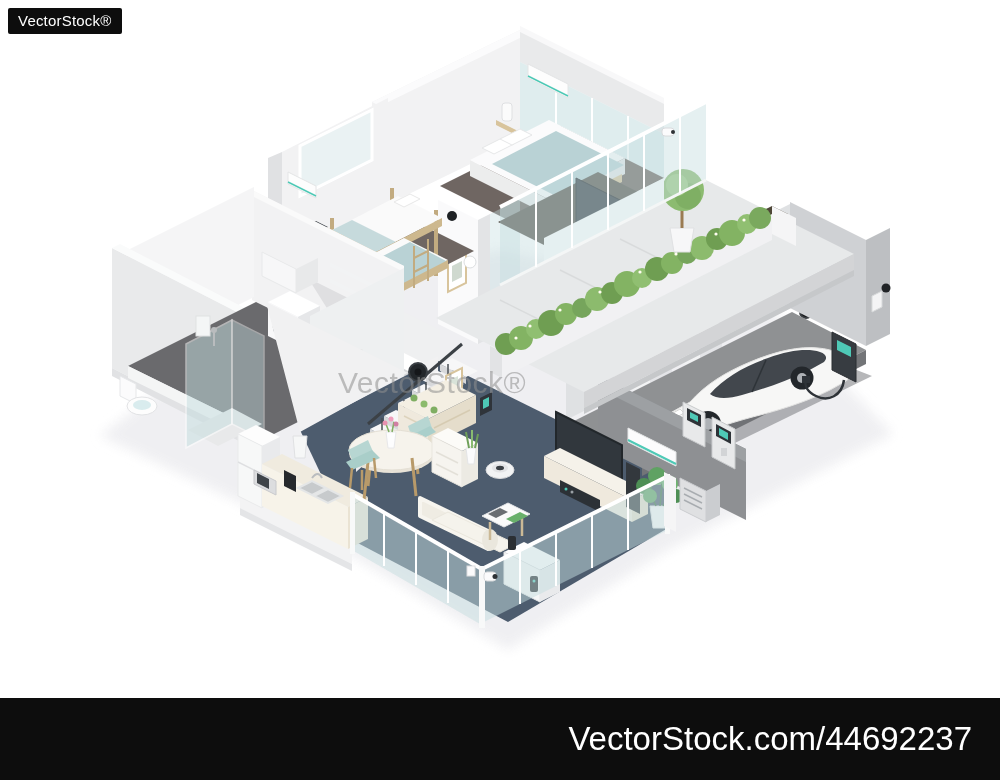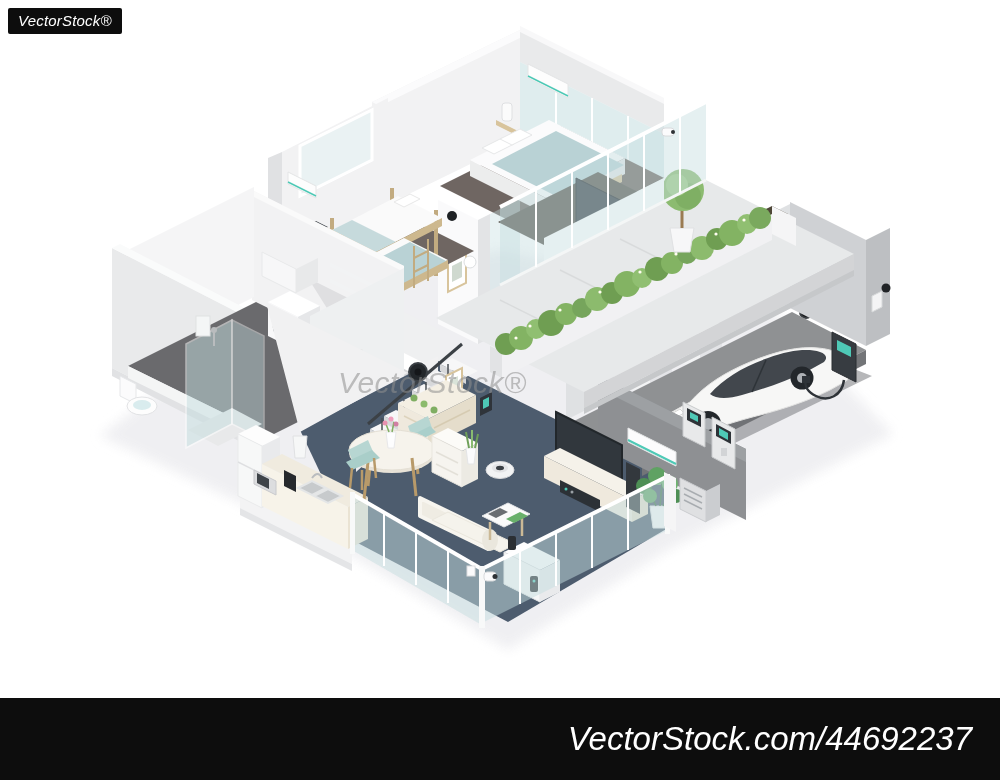--- a/index.html
+++ b/index.html
@@ -1,18 +1,18 @@
 <!DOCTYPE html>
 <html style="--background: #ffffff; --watermark-bar: #0d0d0d; --watermark-text: #ffffff; --watermark-center: #8f8f8f; --wall-white: #f2f2f3; --wall-light: #e9eaeb; --wall-shade: #d8d9db; --wall-gray: #8e9093; --floor-living: #4d5c6e; --floor-carpet: #6f6662; --floor-bath: #6a6a6d; --floor-garage: #8f9193; --terrace: #e7e9ea; --glass: #c5dee0; --hedge: #83b363; --hedge-dark: #6f9e52; --soil: #4e4637; --wood: #d8c49c; --teal: #4ec9b6; --device-dark: #3d4247; --cream: #efe9dd; --car-white: #f7f7f6; --car-glass: #42474d; --bed-blue: #b9d2d5;"><head>
 <meta charset="utf-8">
 <title>Stock image</title>
 <style>
   html,body{margin:0;padding:0;background:#fff;}
   .stage{position:relative;width:1000px;height:780px;overflow:hidden;
-         font-family:"Liberation Sans", sans-serif;background:var(--background,#fff);font-style:italic;}
+         font-family:"Liberation Sans", sans-serif;background:var(--background,#fff);}
   svg{position:absolute;left:0;top:0;}
   
   .c-wallwhite{fill:var(--wall-white)} .c-walllight{fill:var(--wall-light)} .c-wallgray{fill:var(--wall-gray)}
   .c-living{fill:var(--floor-living)} .c-carpet{fill:var(--floor-carpet)}
   .c-bath{fill:var(--floor-bath)} .c-garagefloor{fill:var(--floor-garage)}
   .c-terrace{fill:var(--terrace)} .c-glass{fill:var(--glass)}
   .c-hedge{fill:var(--hedge)} .c-hedgedark{fill:var(--hedge-dark)}
   .c-soil{fill:var(--soil)} .c-wood{fill:var(--wood)} .c-car{fill:var(--car-white)}
   .c-carglass{fill:var(--car-glass)} .c-bedblue{fill:var(--bed-blue)}
   

